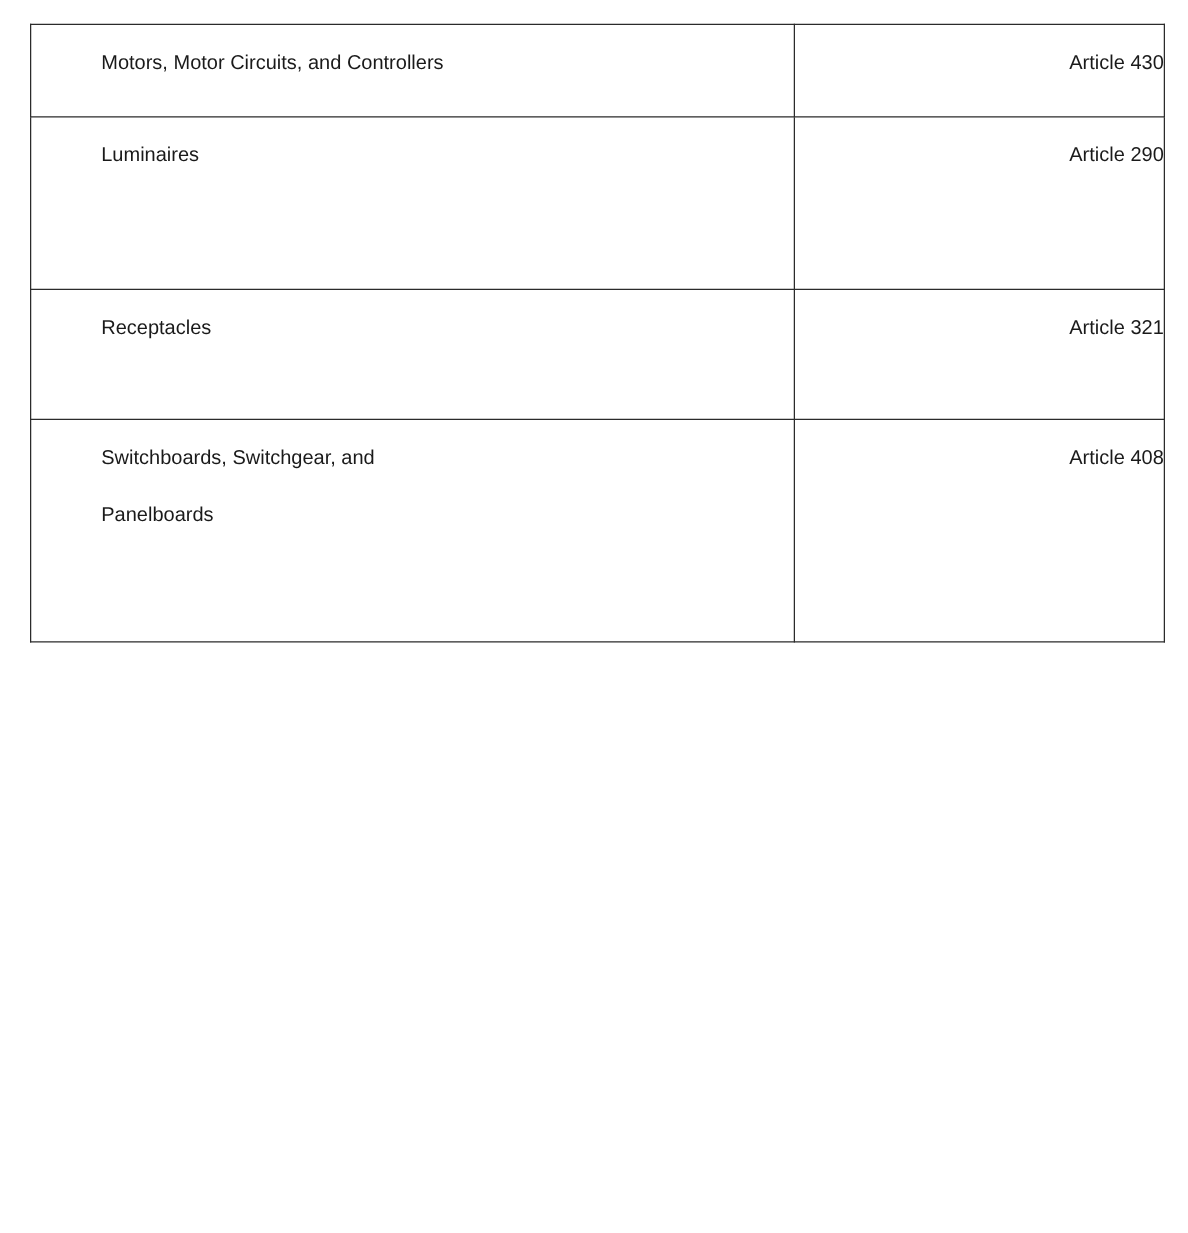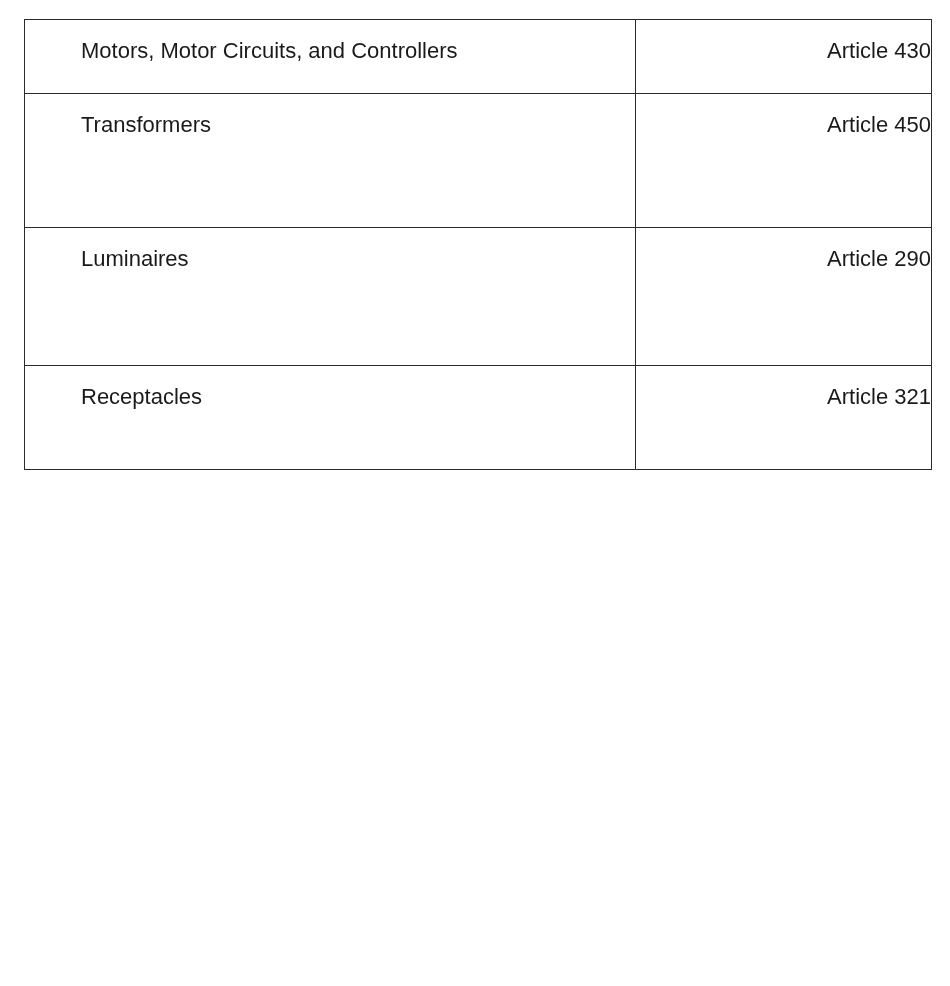--- a/index.html
+++ b/index.html
@@ -1,56 +1,57 @@
 <!DOCTYPE html>
 <html><head>
 <meta charset="utf-8">
 <style>
   html, body { margin: 0; padding: 0; background: #ffffff; }
   body { width: 950px; height: 986px; position: relative; overflow: hidden;
          font-family: "Liberation Sans", sans-serif; color: #1a1a1a; }
   .tbl { position: absolute; left: 24px; top: 19px; width: 908px;
          border-collapse: collapse; table-layout: fixed; }
   .tbl td { border: 1.5px solid #2b2b2b; vertical-align: top; padding: 0;
-            font-size: 22px; line-height: 46px; }
+            font-size: 16px; line-height: 46px; }
   .tbl td.c1 { width: 554px; padding-left: 56px; padding-top: 8px; }
   .tbl td.c2 { text-align: right; padding-top: 8px; }
   .c1 span, .c2 span { display: block; }
 </style>
 </head>
 <body>
 
 <table class="tbl">
   <tbody id="tbody">
     <tr style="height:74px">
       <td class="c1">
           <span>Motors, Motor Circuits, and Controllers</span>
         </td>
       <td class="c2">
           <span>Article 430</span>
-        </td>
-    </tr>
-    <tr style="height:134px">
-      <td class="c1">
-          <span>Transformers</span>
-        </td>
-      <td class="c2">
-          <span>Article 450</span>
         </td>
     </tr>
     <tr style="height:138px">
       <td class="c1">
           <span>Luminaires</span>
         </td>
       <td class="c2">
           <span>Article 290</span>
         </td>
     </tr>
     <tr style="height:104px">
       <td class="c1">
           <span>Receptacles</span>
         </td>
       <td class="c2">
           <span>Article 321</span>
         </td>
     </tr>
+    <tr style="height:178px">
+      <td class="c1">
+        <span>Switchboards, Switchgear, and</span>
+        <span>Panelboards</span>
+      </td>
+      <td class="c2">
+          <span>Article 408</span>
+        </td>
+    </tr>
   </tbody>
 </table>
 
 </body></html>

